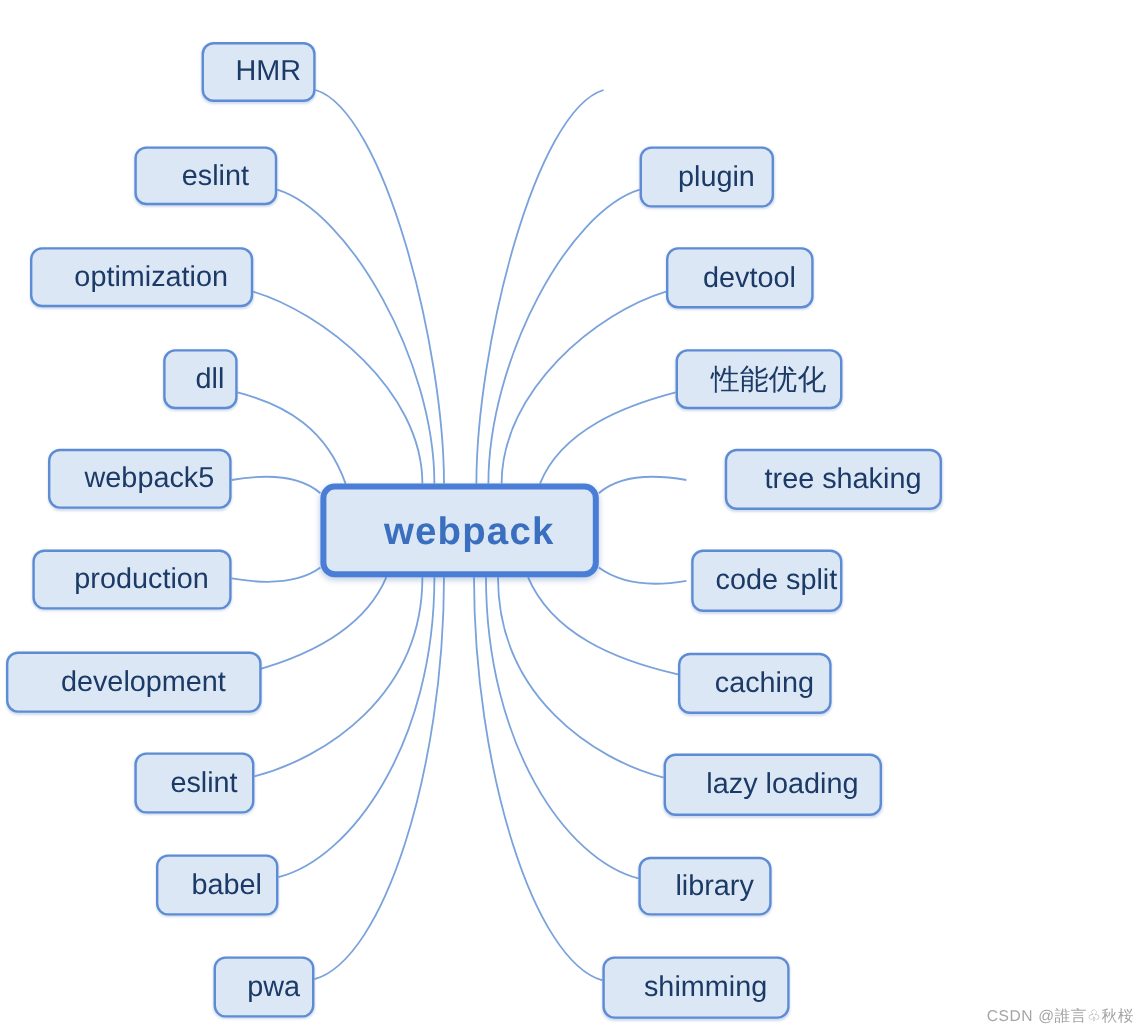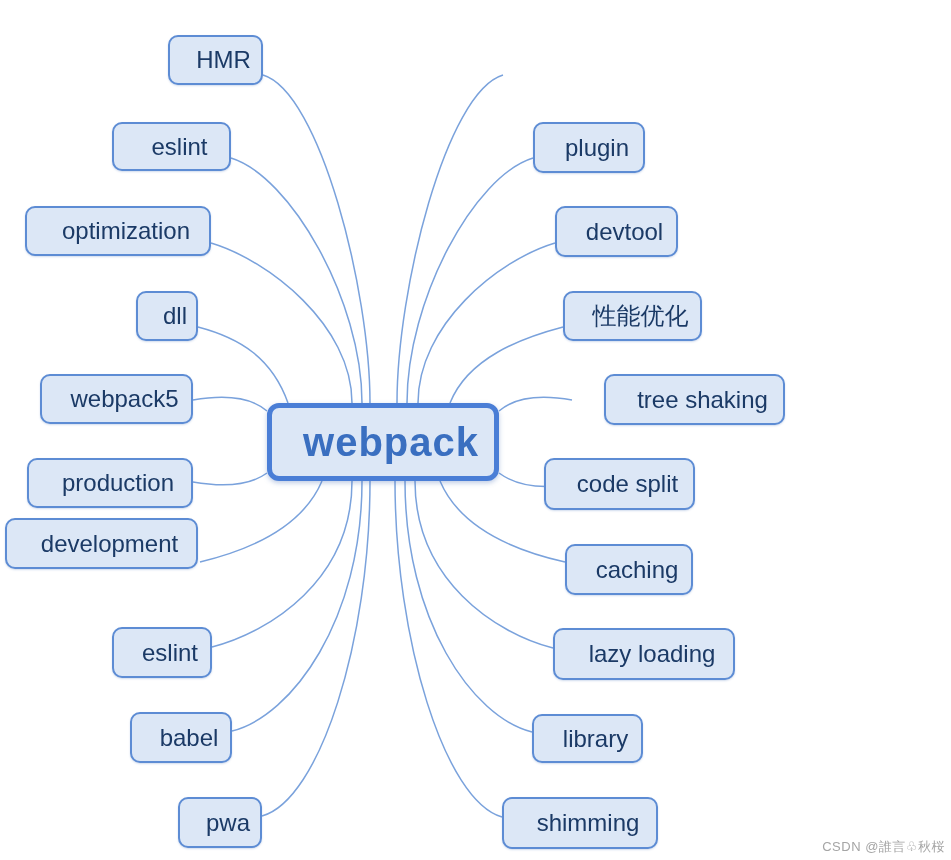--- a/index.html
+++ b/index.html
@@ -27,42 +27,42 @@
     font-size:24px;
     white-space:nowrap;
     box-shadow:0 1px 2px rgba(90,130,190,.28);
     cursor:default;
     padding-left:16px;
   }
   .node.center{
     border:5px solid var(--center-border);
     border-radius:12px;
     color:var(--center-text);
-    font-size:40px;
+    font-size:32px;
     font-weight:bold;
     letter-spacing:1px;
     box-shadow:0 2px 5px rgba(70,110,180,.35);
   }
   
   .n-hmr{left:168px;top:35px;width:95px;height:50px}
   .n-resolve{left:112px;top:122px;width:119px;height:49px}
   .n-optimization{left:25px;top:206px;width:186px;height:50px}
   .n-dll{left:136px;top:291px;width:62px;height:50px}
   .n-webpack5{left:40px;top:374px;width:153px;height:50px}
   .n-production{left:27px;top:458px;width:166px;height:50px}
-  .n-development{left:5px;top:518px;width:193px;height:51px}
+  .n-development{left:5px;top:543px;width:213px;height:51px}
   .n-eslint{left:112px;top:627px;width:100px;height:51px}
   .n-babel{left:130px;top:712px;width:102px;height:51px}
   .n-pwa{left:178px;top:797px;width:84px;height:51px}
   .n-loader{left:503px;top:35px;width:110px;height:52px}
   .n-plugin{left:533px;top:122px;width:112px;height:51px}
   .n-devtool{left:555px;top:206px;width:123px;height:51px}
   .n-performance{left:563px;top:291px;width:139px;height:50px}
   .n-tree-shaking{left:604px;top:374px;width:181px;height:51px}
-  .n-code-split{left:544px;top:458px;width:151px;height:52px}
+  .n-code-split{left:576px;top:458px;width:126px;height:52px}
   .n-caching{left:565px;top:544px;width:128px;height:51px}
   .n-lazy-loading{left:553px;top:628px;width:182px;height:52px}
   .n-library{left:532px;top:714px;width:111px;height:49px}
   .n-shimming{left:502px;top:797px;width:156px;height:52px}
   .n-center{left:267px;top:403px;width:232px;height:78px}
   .watermark{
     position:absolute;right:6px;bottom:4px;
     color:var(--watermark-text);
     font-size:13px;letter-spacing:.5px;
   }

